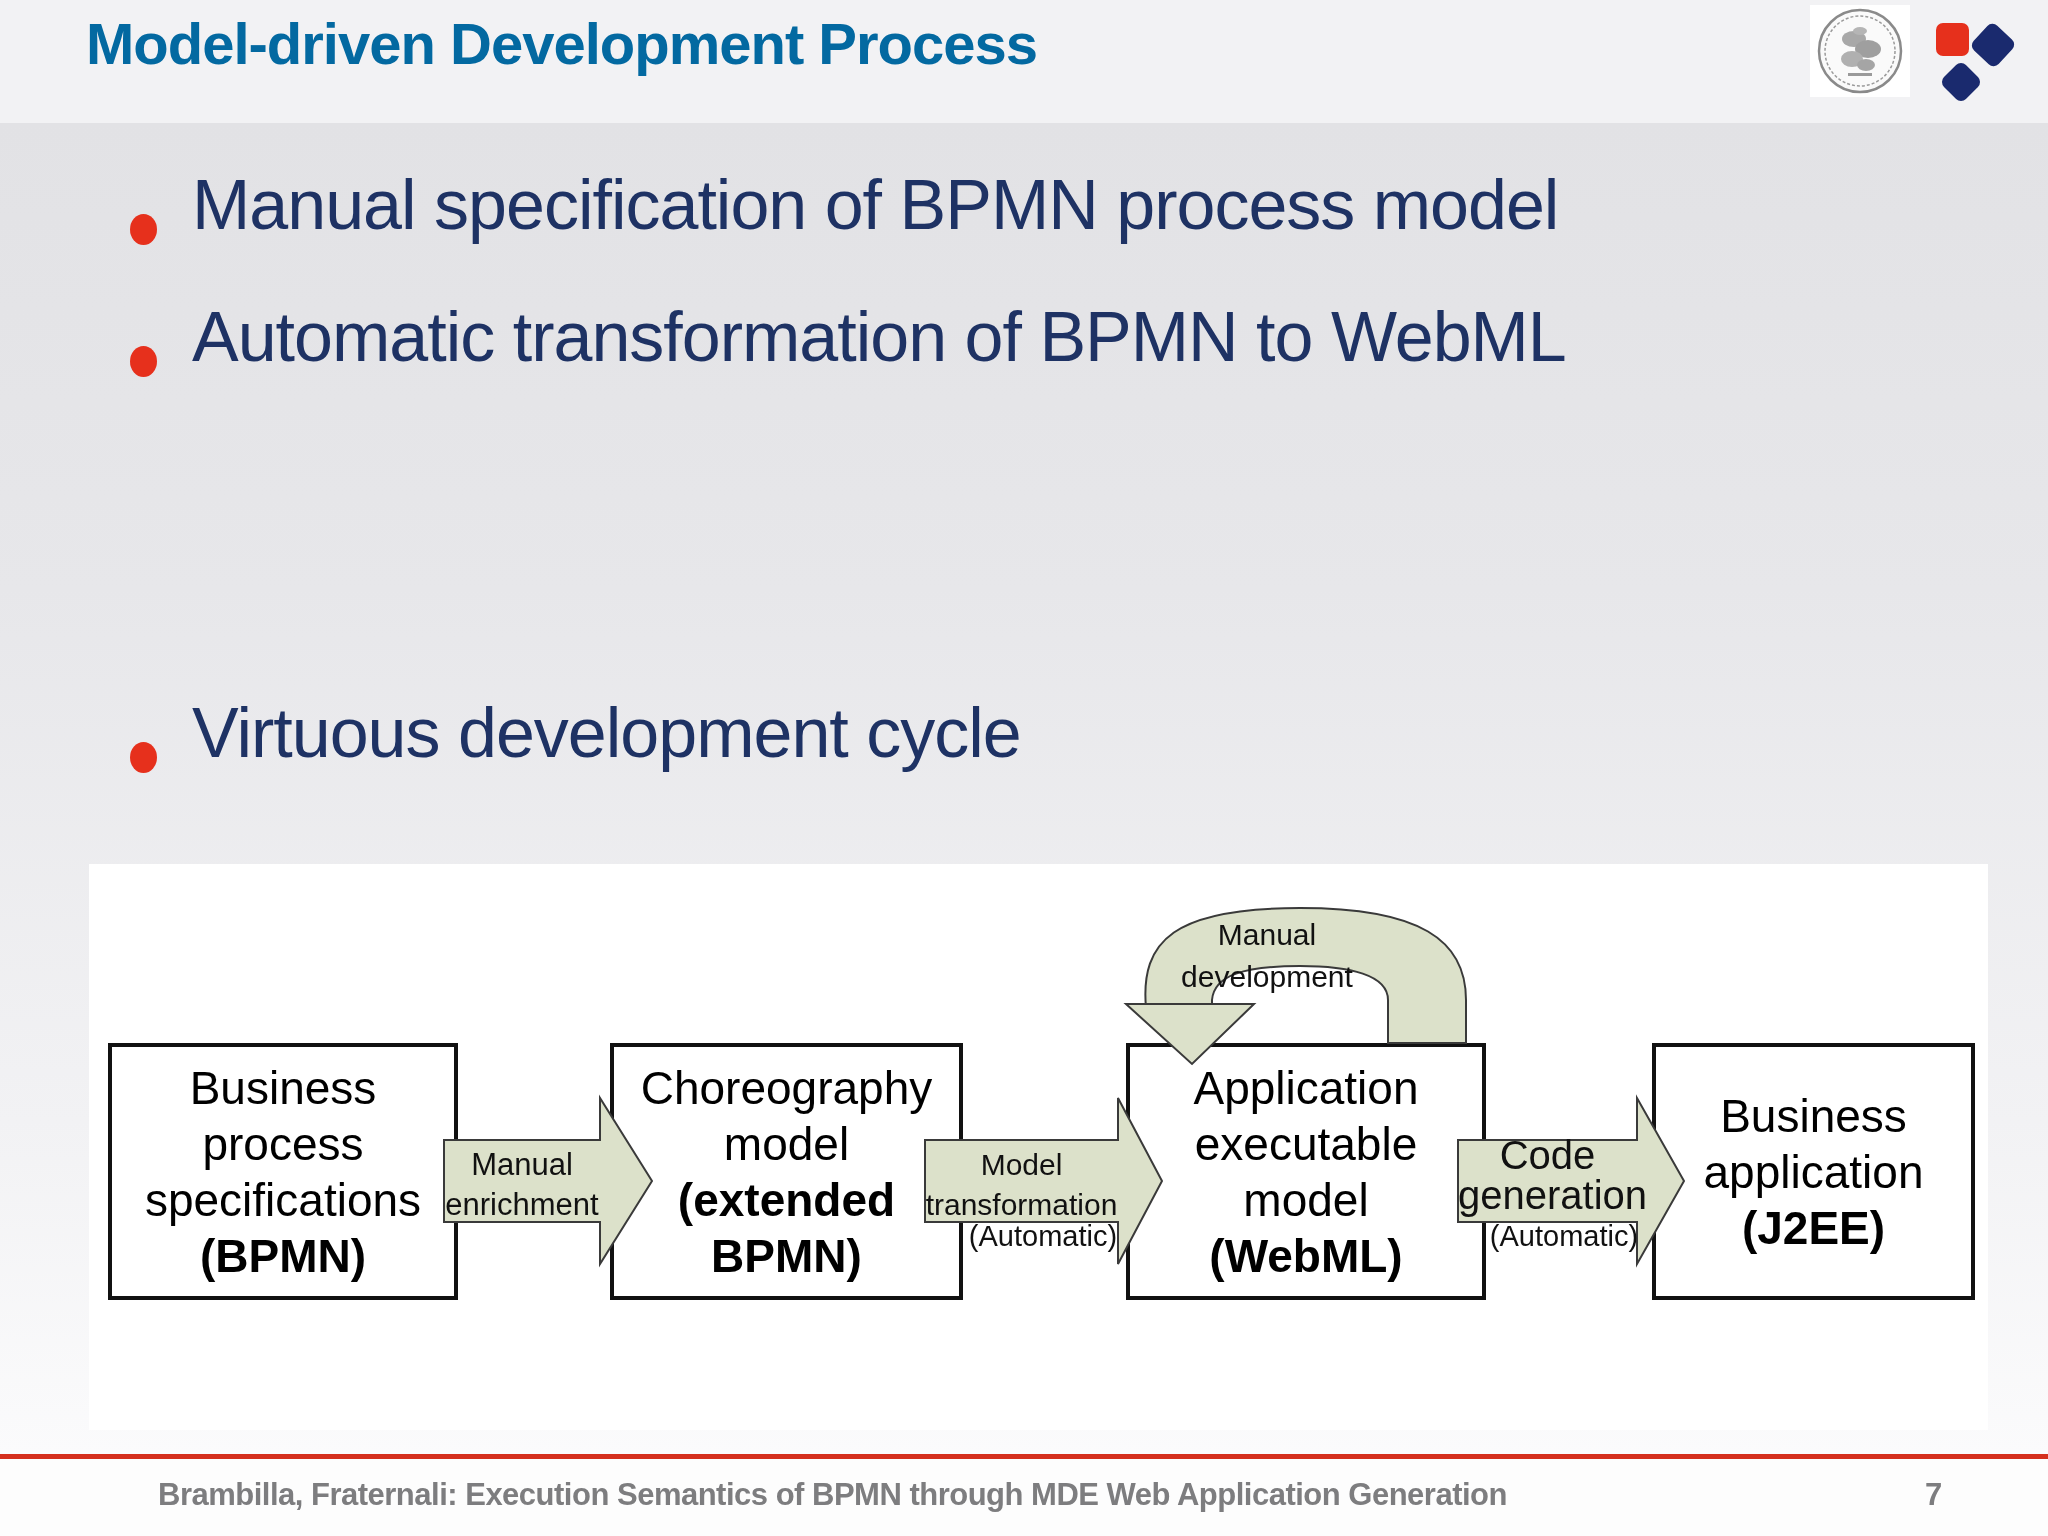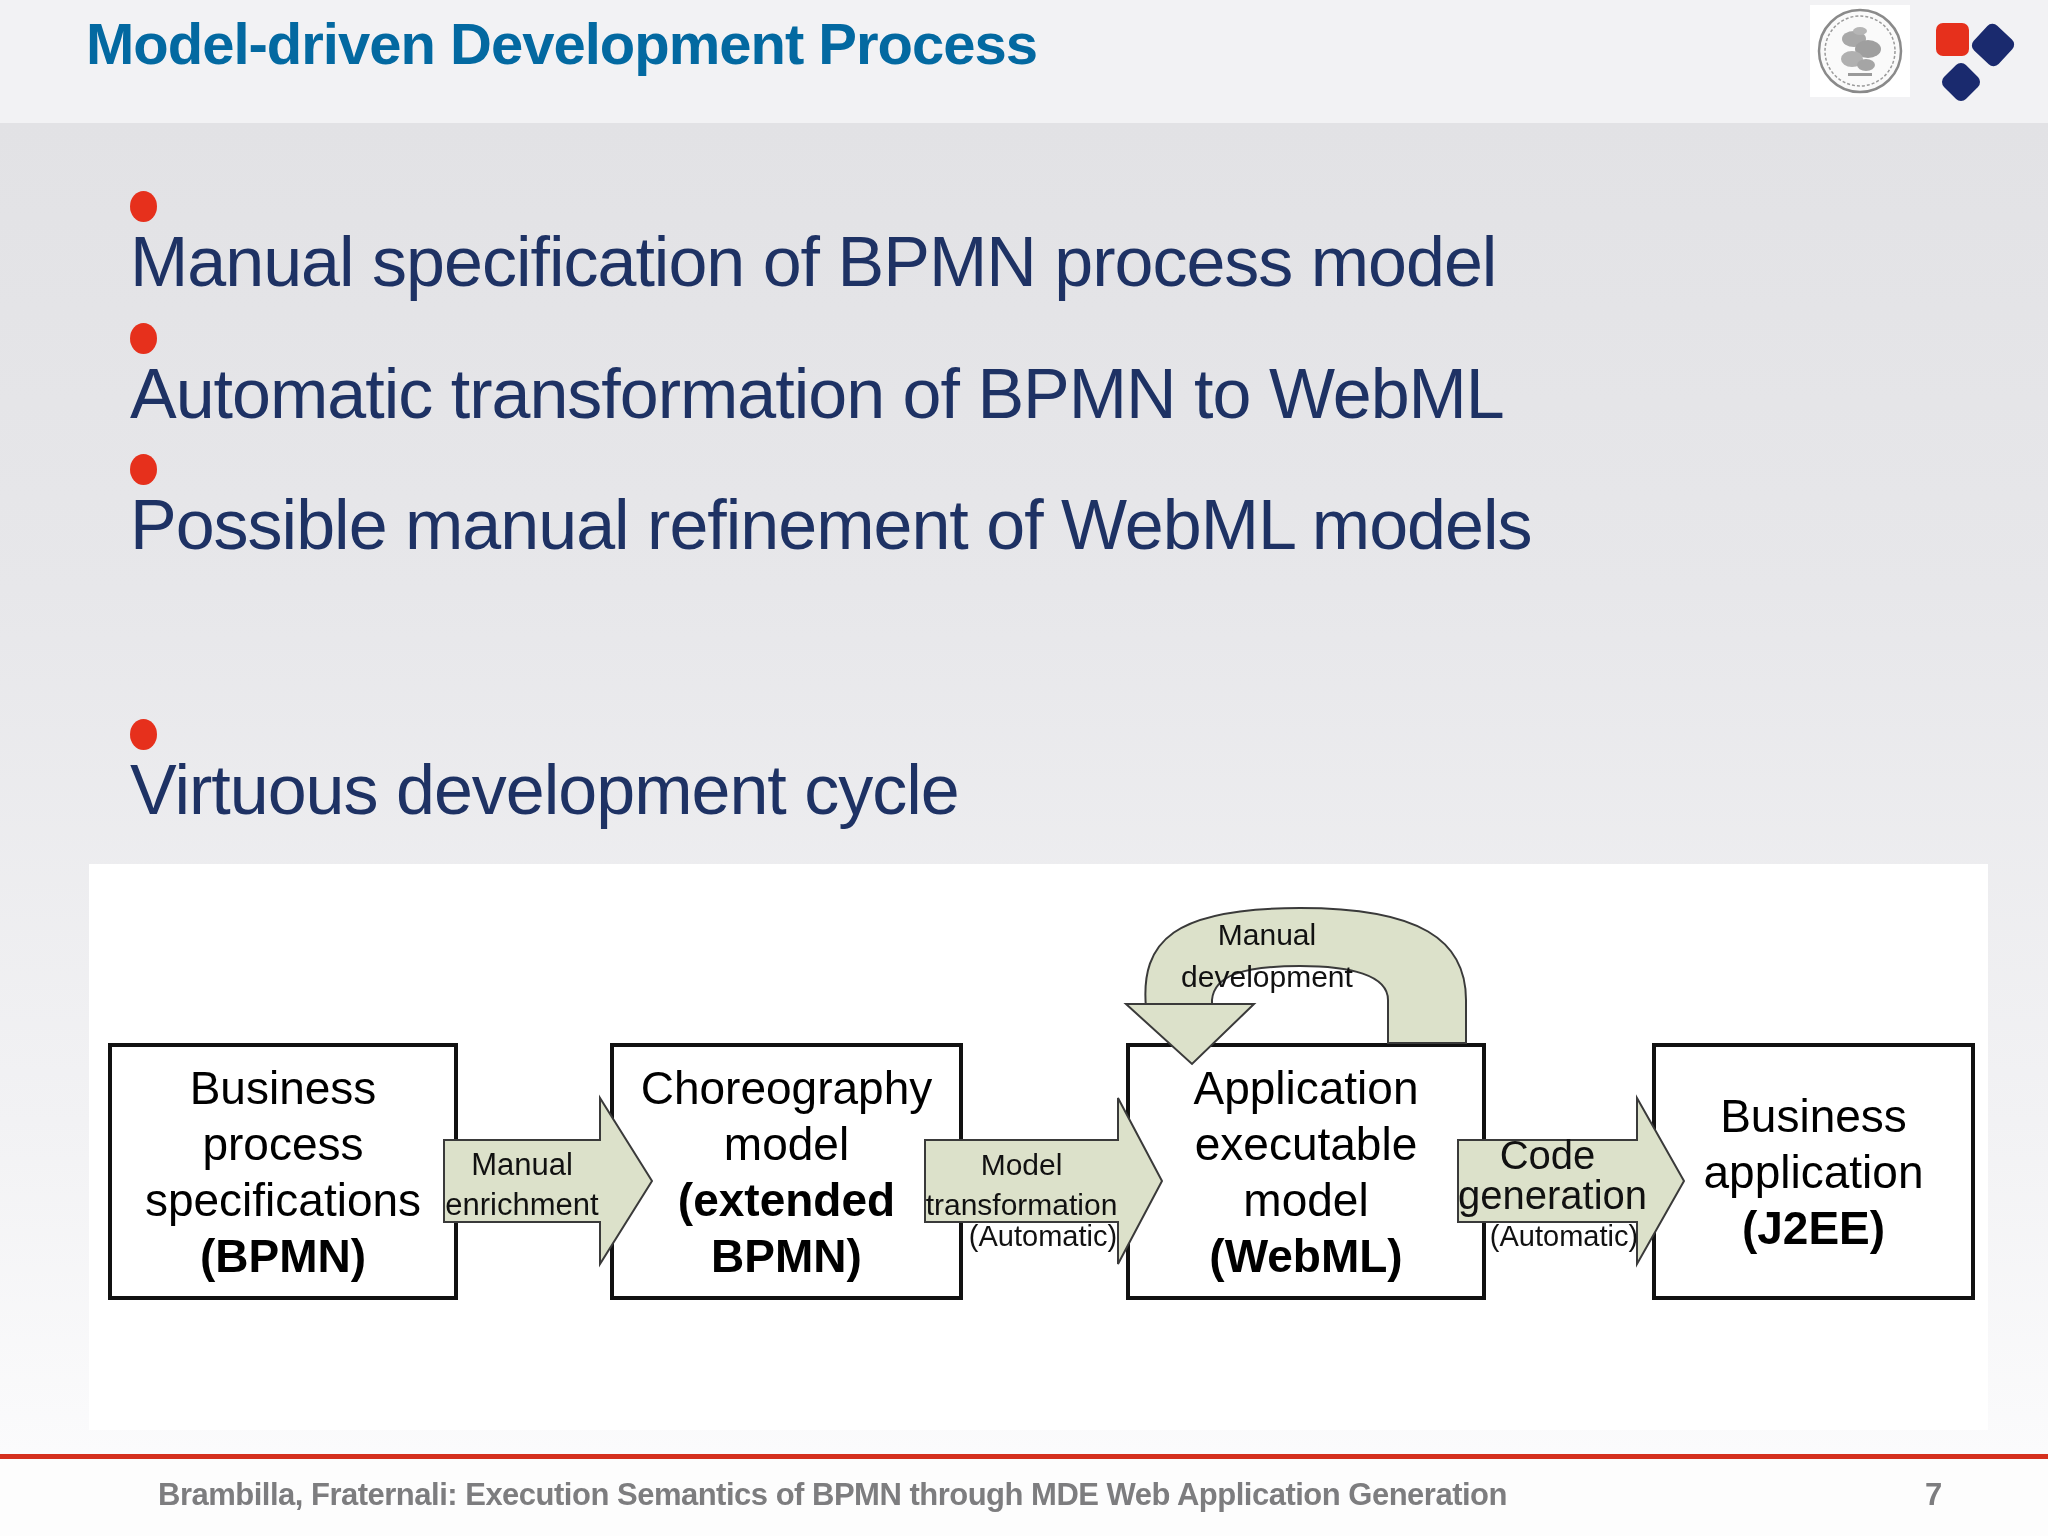--- a/index.html
+++ b/index.html
@@ -16,21 +16,21 @@
     position:absolute;left:86px;top:10px;margin:0;
     font-size:58px;font-weight:bold;color:#0369a1;letter-spacing:-1px;
   }
   .seal-box{position:absolute;left:1810px;top:5px;width:100px;height:92px;background:#ffffff;}
   .squares-logo{position:absolute;left:1930px;top:16px;width:92px;height:90px;}
   
   .content-bg{
     position:absolute;left:0;top:123px;width:2048px;height:1331px;
     background:linear-gradient(180deg,#e2e2e5 0%,#e7e7ea 35%,#f2f2f4 75%,#fbfbfc 100%);
   }
-  .bullet-row{position:absolute;left:130px;display:flex;align-items:flex-start;flex-direction:column;}
+  .bullet-row{position:absolute;left:130px;display:flex;align-items:flex-end;}
   .bullet-dot{
     width:27px;height:31px;border-radius:50%;background:#e6301c;
     margin-top:26px;margin-right:35px;flex:0 0 auto;
   }
   .bullet-text{
     font-size:70px;line-height:80px;color:#1e3264;letter-spacing:-1px;white-space:nowrap;
   }
   
   .diagram-panel{position:absolute;left:89px;top:864px;width:1899px;height:566px;background:#ffffff;}
   .dbox{
@@ -99,24 +99,20 @@
   <div class="content-bg"></div>
 
   <div class="bullet-row" style="top:165px">
     <span class="bullet-dot"></span>
     <span class="bullet-text">Manual specification of BPMN process model</span>
   </div>
   <div class="bullet-row" style="top:297px">
     <span class="bullet-dot"></span>
     <span class="bullet-text">Automatic transformation of BPMN to WebML</span>
   </div>
-  <div class="bullet-row" style="top:428px">
-    <span class="bullet-dot"></span>
-    <span class="bullet-text">Possible manual refinement of WebML models</span>
-  </div>
   <div class="bullet-row" style="top:693px">
     <span class="bullet-dot"></span>
     <span class="bullet-text">Virtuous development cycle</span>
   </div>
 
   <div class="diagram-panel">
 
     <div class="dbox" style="left:19px;width:350px">
       <span>Business</span>
       <span>process</span>

